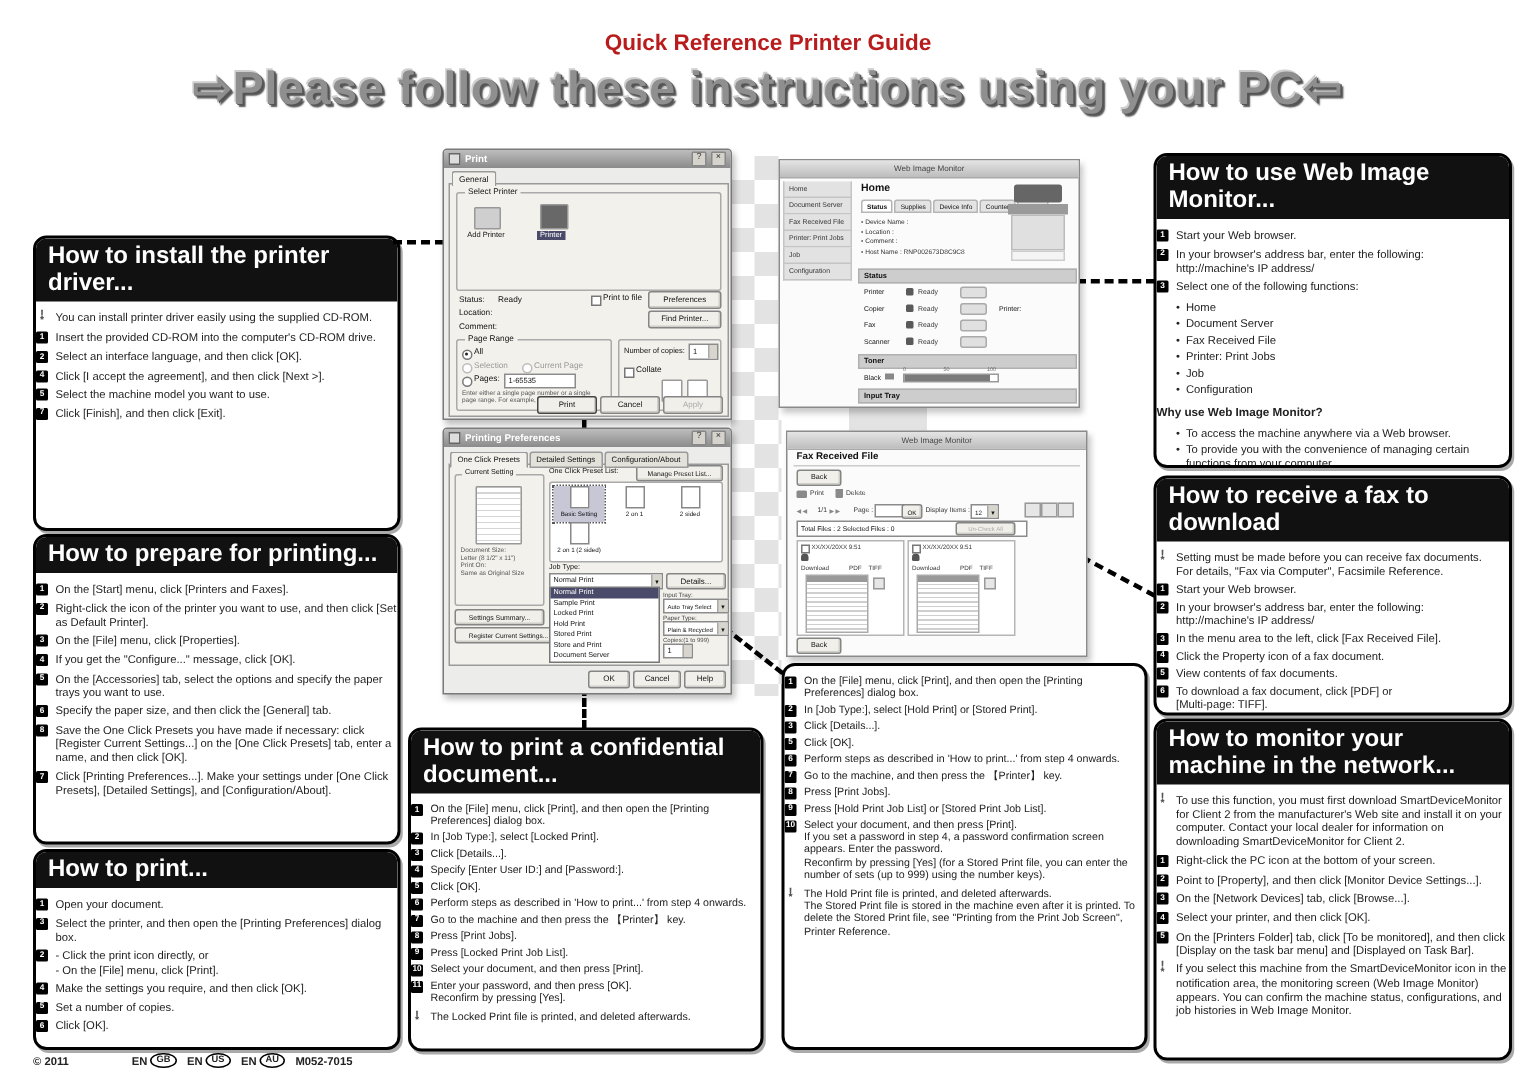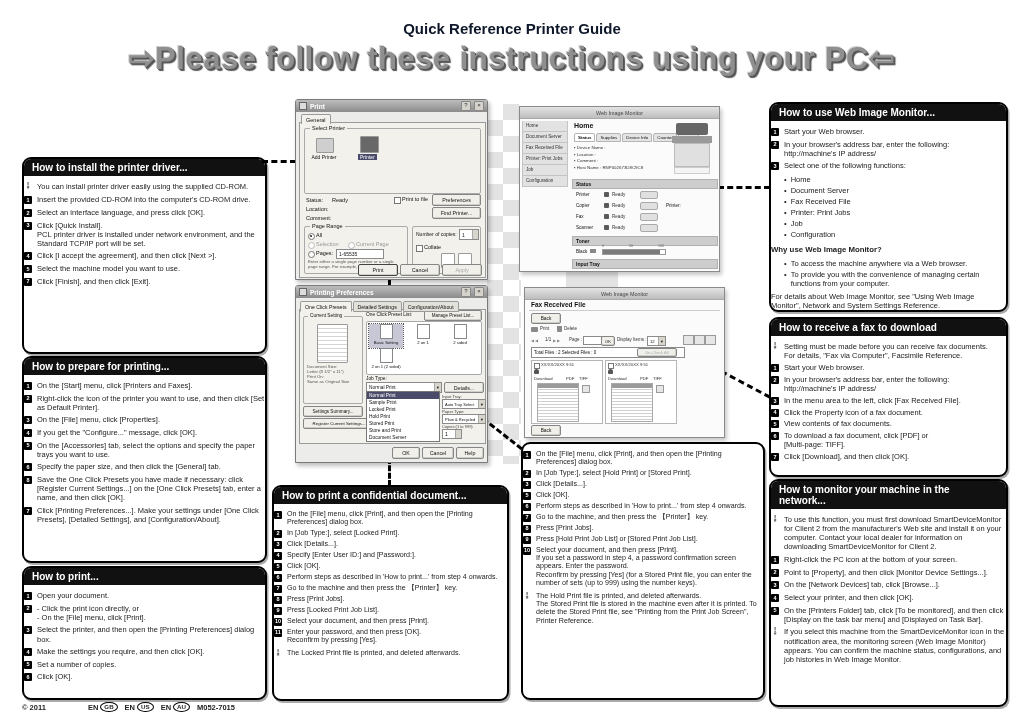--- a/index.html
+++ b/index.html
@@ -1,23 +1,23 @@
 <!DOCTYPE html>
 <html><head>
 <meta charset="utf-8">
 <style>
   html,body{margin:0;padding:0;}
   body{width:1024px;height:724px;position:relative;background:#fff;font-family:"Liberation Sans",sans-serif;color:#111;overflow:hidden;}
   
-  .doc-title{position:absolute;top:20px;left:0;width:100%;text-align:center;font-size:15px;font-weight:bold;color:#0f172a;}
+  .doc-title{position:absolute;top:20px;left:0;width:100%;text-align:center;font-size:15px;font-weight:bold;color:#b91c1c;}
   .main-heading{position:absolute;top:40px;left:0;width:100%;text-align:center;font-size:31px;font-weight:bold;color:#8f8f8f;
     text-shadow:1px 1px 0 #555,2px 2px 1px #555,-1px -1px 0 #cfcfcf;letter-spacing:.5px;}
   
   .ibox{position:absolute;border:2px solid #000;border-radius:9px;background:#fff;overflow:hidden;box-shadow:1.5px 2px 0 #aaa;}
-  .ibox h2{margin:0;background:#111;color:#fff;font-size:10px;padding:3px 8px;font-weight:bold;}
+  .ibox h2{margin:0;background:#111;color:#fff;font-size:16px;padding:3px 8px;font-weight:bold;}
   .ibox.gray h2{background:#c9c9c9;color:#000;font-size:8.3px;line-height:1.3;padding:2px 7px;border-bottom:1px solid #888;}
   .ibox .bd{padding:6px 0;display:flex;flex-direction:column;gap:4px;font-size:7.5px;line-height:1.22;color:#222;}
   .ibox.tight .bd{font-size:7.1px;gap:2.2px;line-height:1.18;}
   .steps{display:flex;flex-direction:column;gap:3.5px;}
   .ibox.tight .steps{gap:2px;}
   .step{display:flex;gap:5px;}
   .num{flex:0 0 auto;width:8px;height:8px;background:#000;color:#fff;font-size:5.5px;font-weight:bold;display:flex;align-items:center;justify-content:center;border-radius:1px;margin-top:1px;}
   .txt{white-space:pre-line;flex:1;}
   .note{display:flex;gap:5px;}
   .note-icon{flex:0 0 auto;width:8px;display:flex;flex-direction:column;align-items:center;color:#555;font-weight:bold;line-height:.55;margin-top:1px;}
@@ -131,26 +131,21 @@
         <span class="note-icon"></span>
         <span class="txt">You can install printer driver easily using the supplied CD-ROM.</span>
       </div>
     <div class="steps">
         <div class="step">
           <span class="num">1</span>
           <span class="txt">Insert the provided CD-ROM into the computer's CD-ROM drive.</span>
         </div>
         <div class="step">
           <span class="num">2</span>
-          <span class="txt">Select an interface language, and press click [OK].</span>
-        </div>
-        <div class="step">
-          <span class="num">3</span>
-          <span class="txt">Click [Quick Install].
-PCL printer driver is installed under network environment, and the Standard TCP/IP port will be set.</span>
+          <span class="txt">Select an interface language, and then click [OK].</span>
         </div>
         <div class="step">
           <span class="num">4</span>
           <span class="txt">Click [I accept the agreement], and then click [Next &gt;].</span>
         </div>
         <div class="step">
           <span class="num">5</span>
           <span class="txt">Select the machine model you want to use.</span>
         </div>
         <div class="step">
@@ -203,27 +198,27 @@
 
 <section class="ibox" style="left:22px;top:566px;width:241px;height:130px;">
   <h2>How to print...</h2>
   <div class="bd">
     <div class="steps">
         <div class="step">
           <span class="num">1</span>
           <span class="txt">Open your document.</span>
         </div>
         <div class="step">
+          <span class="num">3</span>
+          <span class="txt">Select the printer, and then open the [Printing Preferences] dialog box.</span>
+        </div>
+        <div class="step">
           <span class="num">2</span>
           <span class="txt">- Click the print icon directly, or
 - On the [File] menu, click [Print].</span>
-        </div>
-        <div class="step">
-          <span class="num">3</span>
-          <span class="txt">Select the printer, and then open the [Printing Preferences] dialog box.</span>
         </div>
         <div class="step">
           <span class="num">4</span>
           <span class="txt">Make the settings you require, and then click [OK].</span>
         </div>
         <div class="step">
           <span class="num">5</span>
           <span class="txt">Set a number of copies.</span>
         </div>
         <div class="step">

